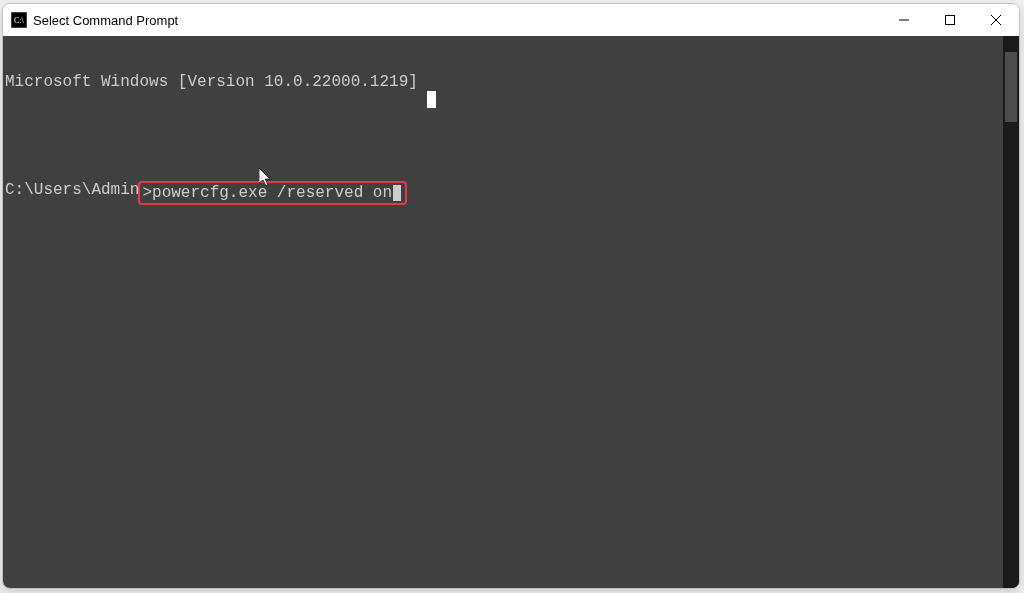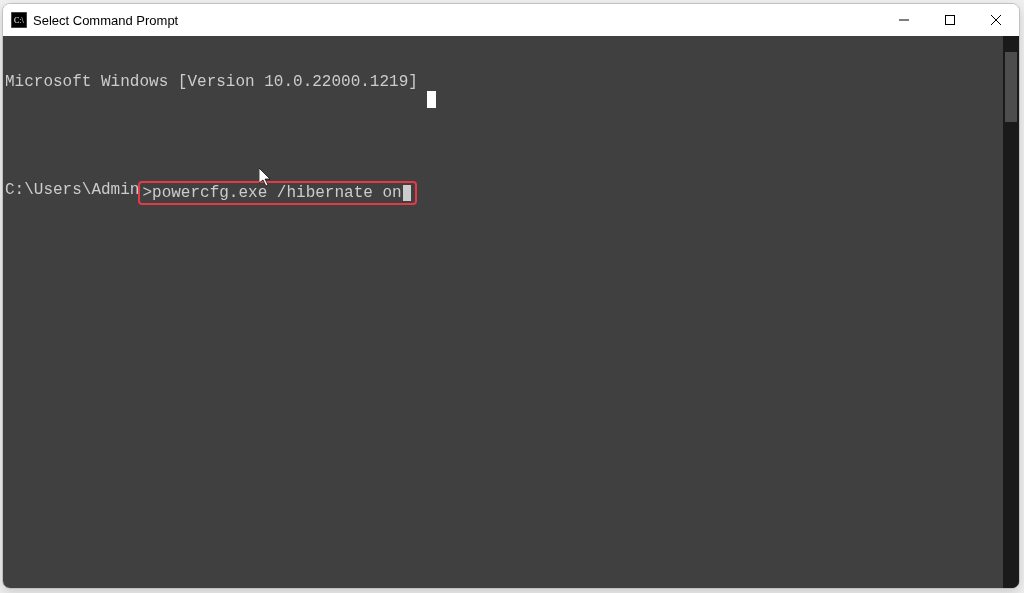--- a/index.html
+++ b/index.html
@@ -181,21 +181,21 @@
   </div>
 
   <div class="terminal-area">
     <div class="scrollbar-track">
       <div class="scrollbar-thumb"></div>
     </div>
     <div class="terminal-content">
       <span class="term-line">Microsoft Windows [Version 10.0.22000.1219]</span>
       <span class="term-line"> </span>
       <span class="prompt-line">
-        <span class="prompt-prefix">C:\Users\Admin</span><span class="highlight-box"><span class="highlight-first">&gt;</span><span class="command-text">powercfg.exe /hibernate on</span><span class="text-cursor"></span></span>
+        <span class="prompt-prefix">C:\Users\Admin</span><span class="highlight-box"><span class="highlight-first">&gt;</span><span class="command-text">powercfg.exe /reserved on</span><span class="text-cursor"></span></span>
       </span>
     </div>
     <div class="floating-cursor"></div>
     <div class="mouse-pointer">
       <svg width="16" height="20" viewBox="0 0 16 20">
         <path d="M0 0 L0 15 L4 12 L7 18 L9 17 L6 11 L11 11 Z" fill="#ffffff" stroke="#000000" stroke-width="0.7"></path>
       </svg>
     </div>
   </div>
 </div>

